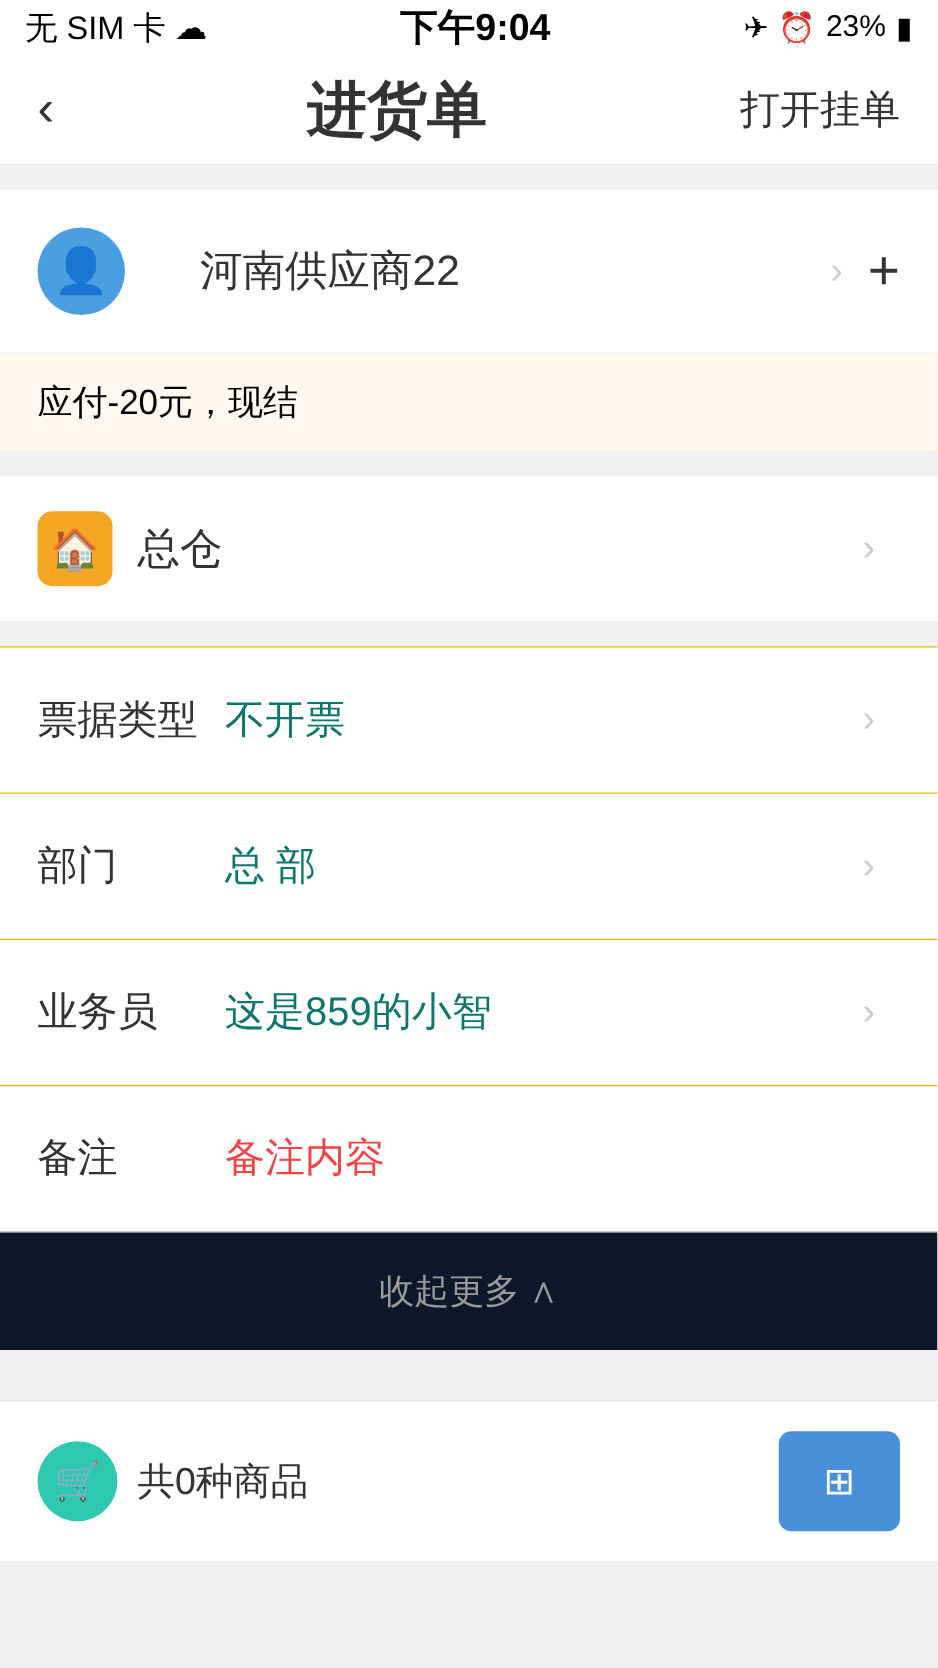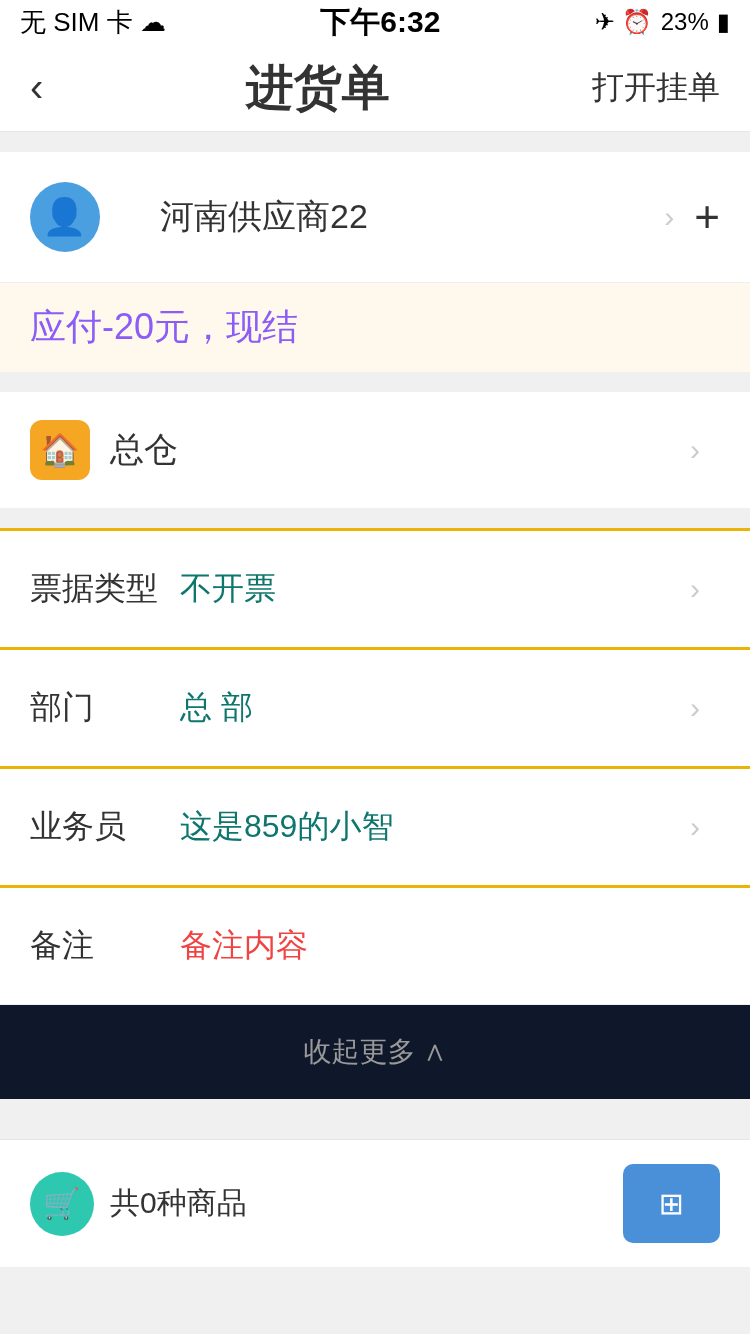--- a/index.html
+++ b/index.html
@@ -101,22 +101,22 @@
       font-size: 44px;
       color: #333;
       cursor: pointer;
       line-height: 1;
     }
 
     
     .notice-row {
       background: #fff8ec;
       padding: 20px 30px;
-      font-size: 36px;
-      color: #8b5cf6;
+      font-size: 28px;
+      color: #000000;
     }
 
     
     .warehouse-row {
       display: flex;
       align-items: center;
       padding: 28px 30px;
       background: #fff;
     }
     .warehouse-icon {
@@ -139,21 +139,21 @@
       font-size: 34px;
       color: #333;
     }
 
     
     .form-row {
       display: flex;
       align-items: center;
       padding: 36px 30px;
       background: #fff;
-      border-top: 3px solid #eab308;
+      border-top: 1px solid #eab308;
       min-height: 100px;
     }
     .form-label {
       font-size: 32px;
       color: #333;
       width: 140px;
       flex-shrink: 0;
     }
     .form-value {
       flex: 1;
@@ -233,21 +233,21 @@
       background: #f0f0f0;
     }
   </style>
 </head>
 <body>
 
 <div class="status-bar">
   <div class="status-left">
     <span>无 SIM 卡 ☁</span>
   </div>
-  <div class="status-center">下午6:32</div>
+  <div class="status-center">下午9:04</div>
   <div class="status-right">
     <span>✈</span>
     <span>⏰</span>
     <span>23%</span>
     <span>▮</span>
   </div>
 </div>
 
 <div class="nav-bar">
   <span class="nav-back">‹</span>

